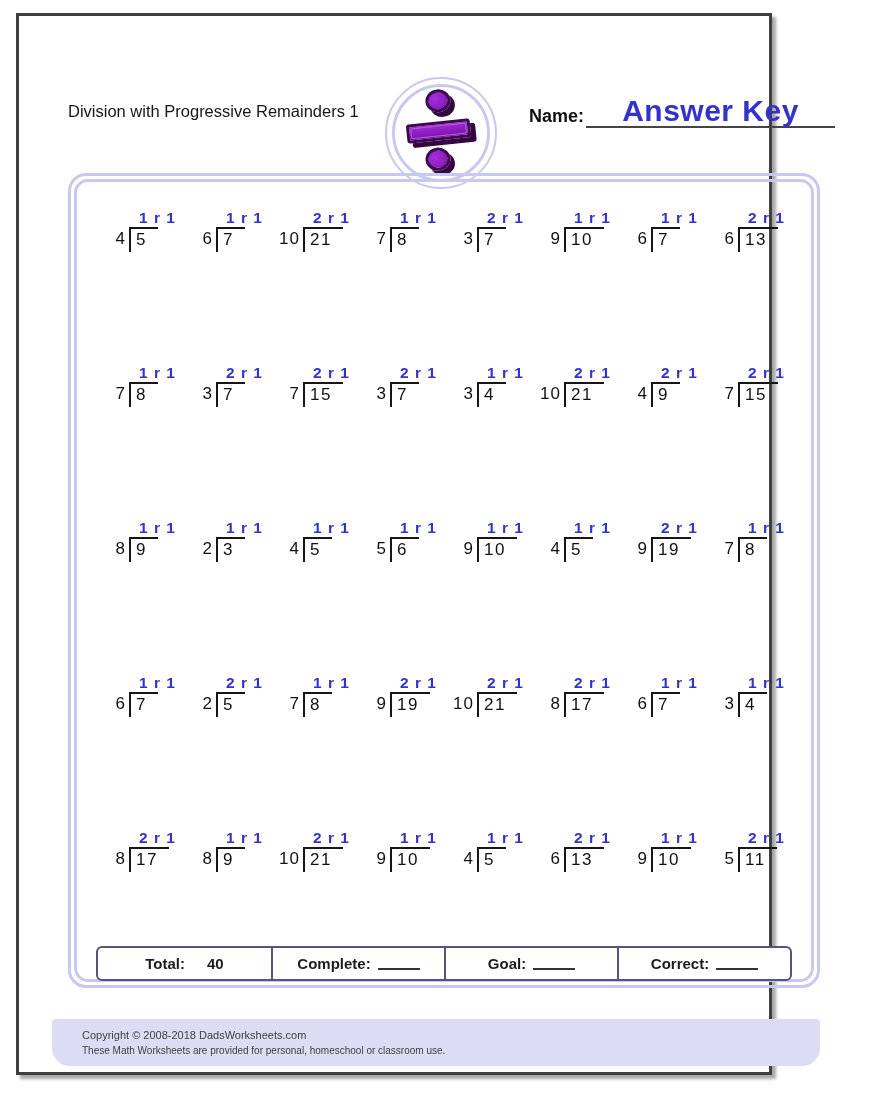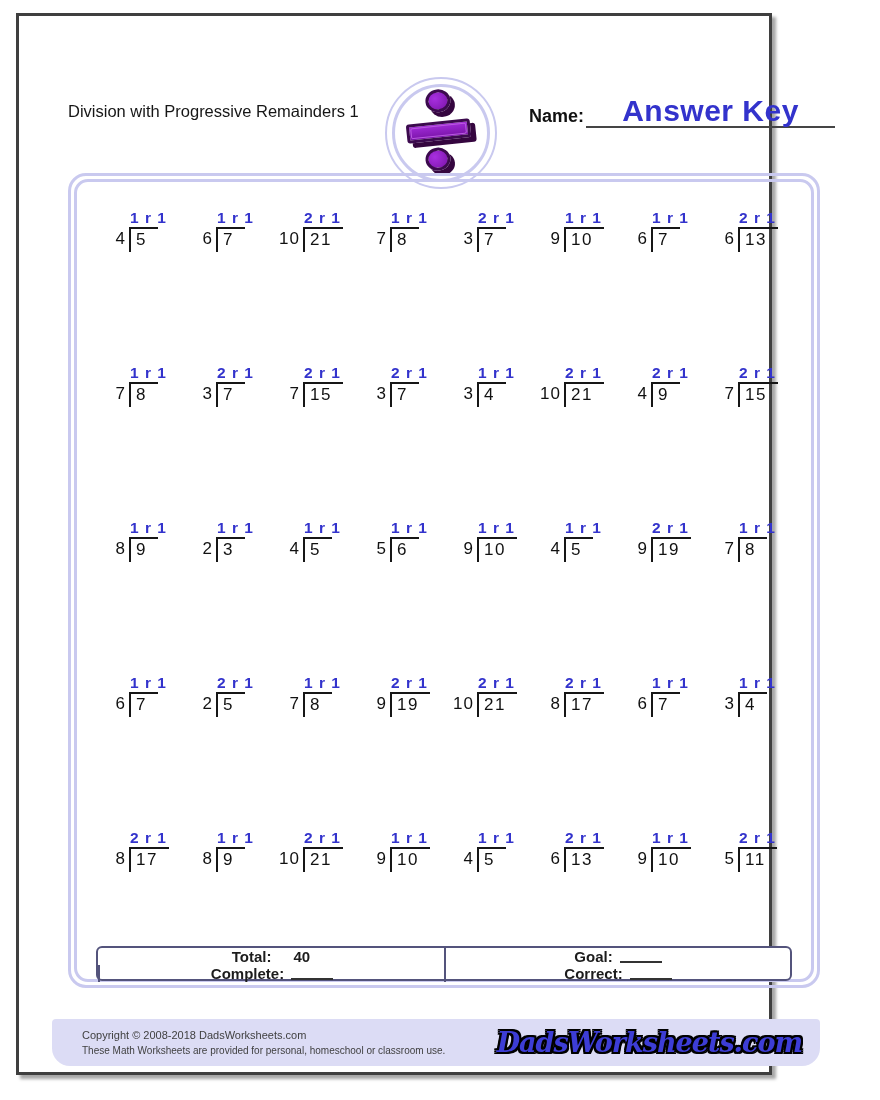--- a/index.html
+++ b/index.html
@@ -90,39 +90,39 @@
     height: 155px; display: grid;
     grid-template-columns: repeat(8, 87px);
     padding: 13px 26px 0 26px;
   }
   .prob {
     display: grid; grid-template-columns: 26px auto;
     justify-self: start; align-content: start;
   }
   .ans-cell { grid-column: 2; grid-row: 1; position: relative; height: 22px; }
   .ans {
-    position: absolute; left: 1px; bottom: 0;
+    position: absolute; left: 10px; bottom: 0;
     white-space: nowrap; font-weight: bold; font-size: 15.5px;
     color: var(--answer-blue, #3333cc); word-spacing: 2px;
   }
   .dvr {
     grid-column: 1; grid-row: 2; text-align: right; padding-right: 3px;
     font-size: 17px; color: #111; letter-spacing: 1px; padding-top: 2px;
   }
   .dvd {
     grid-column: 2; grid-row: 2; justify-self: start;
     border-left: 2.5px solid #161616; border-top: 2.5px solid #161616;
     padding: 1px 11px 2px 5px;
     font-size: 17px; color: #111; letter-spacing: 1.5px;
   }
   
   .stats-bar {
     position: absolute; left: 25px; right: 25px; bottom: 4px; height: 35px;
     border: 2px solid #54547c; border-radius: 6px;
-    display: grid; grid-template-columns: repeat(2, 1fr);
+    display: grid; grid-template-columns: repeat(4, 1fr);
     background: #fff;
   }
   .stat-cell {
     display: flex; align-items: center; justify-content: center;
     font-weight: bold; font-size: 15px; color: #1c1c1c;
   }
   .stat-cell + .stat-cell { border-left: 2px solid #54547c; }
   .stat-val { margin-left: 22px; }
   .stat-blank {
     display: inline-block; width: 42px; height: 13px;
@@ -471,35 +471,34 @@
             </div>
           </div>
         </div>
     </div>
     <div class="stats-bar">
         <div class="stat-cell">
           <span>Total:</span>
           <span class="stat-val">40</span>
         </div>
         <div class="stat-cell">
-          <span>Goal:</span>
+          <span>Complete:</span>
           <span class="stat-blank"></span>
         </div>
         <div class="stat-cell">
-          <span>Complete:</span>
+          <span>Goal:</span>
           <span class="stat-blank"></span>
         </div>
         <div class="stat-cell">
           <span>Correct:</span>
           <span class="stat-blank"></span>
         </div>
       </div>
   </div>
 
   <div class="footer-strip">
     <div class="copy">
       <div class="c1">Copyright © 2008-2018 DadsWorksheets.com</div>
       <div class="c2">These Math Worksheets are provided for personal, homeschool or classroom use.</div>
     </div>
-    <div class="brand">DadsWorksheets.com</div>
   </div>
 
 </div>
 
 </body></html>

